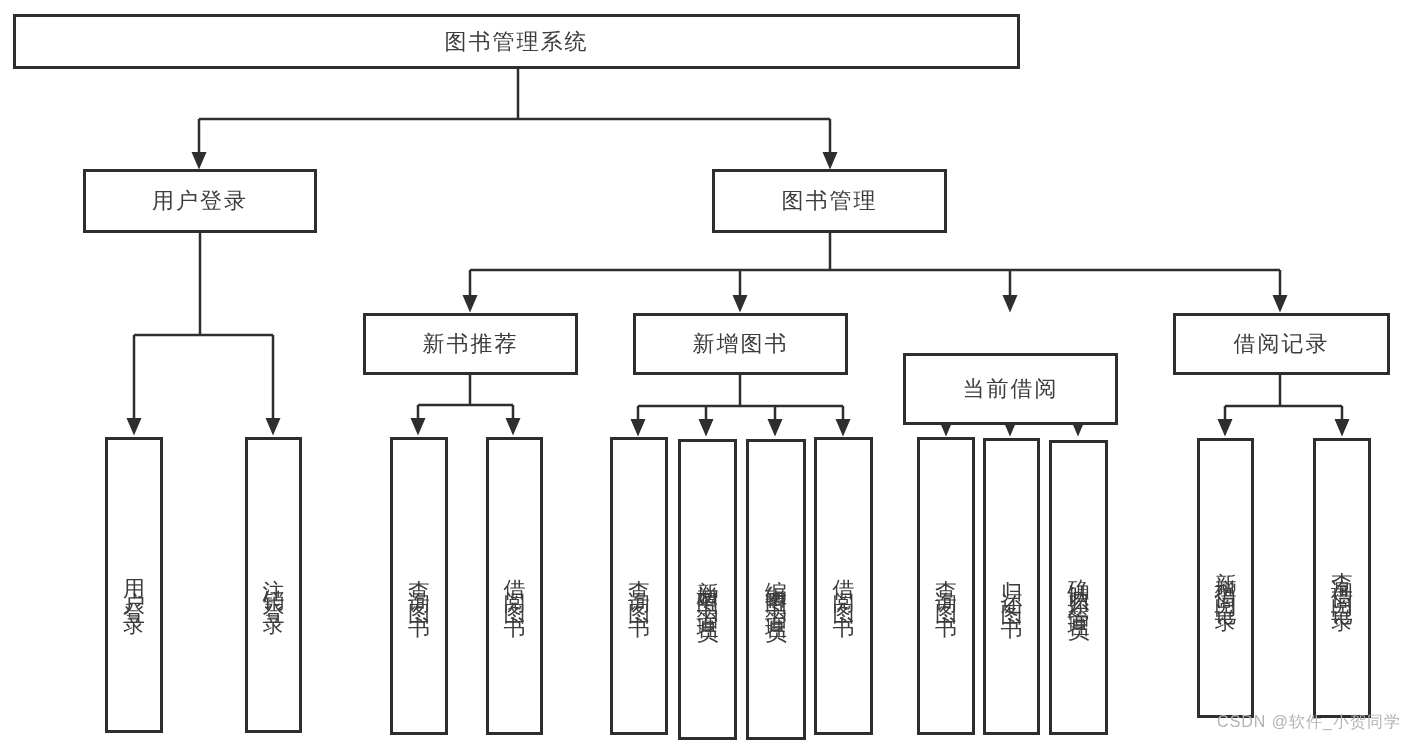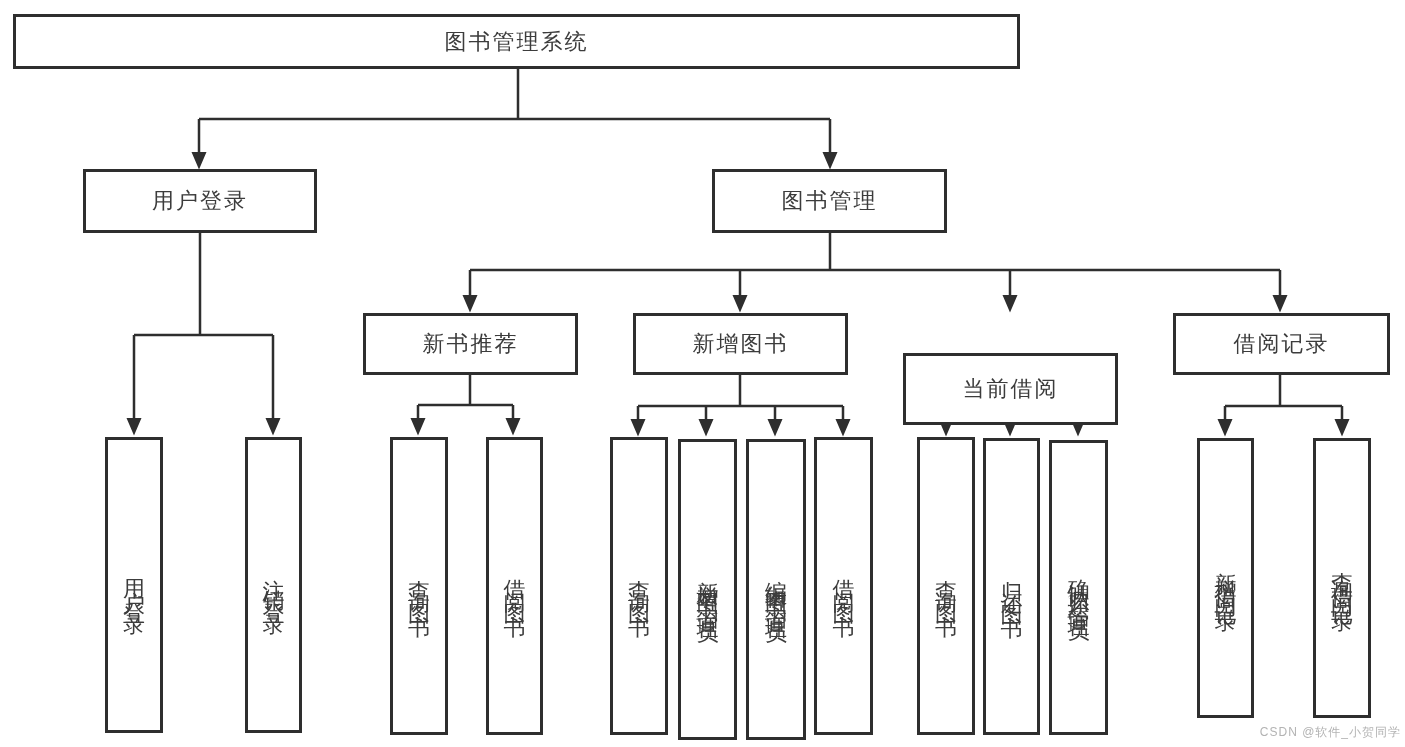--- a/index.html
+++ b/index.html
@@ -39,25 +39,24 @@
     font-size: 22px;
     line-height: 1;
   }
   .vt4 span { letter-spacing: 12px; }
   .vt6 span { letter-spacing: 8px; }
   .vt9 span { letter-spacing: 6px; }
   .watermark {
     position: absolute;
     top: 712px;
     right: 4px;
-    font-size: 12px;
+    font-size: 16px;
     color: #b3b3b3;
     letter-spacing: 1px;
     white-space: nowrap;
-    margin-top: 12px;
   }
 </style>
 </head>
 <body>
 
 <div class="canvas">
 
   <svg class="edges" viewBox="0 0 1405 747" aria-hidden="true">
     <g>
       <path class="ln" d="M518 69 V119 M199 119 H830 M199 119 V153 M830 119 V153"></path>

